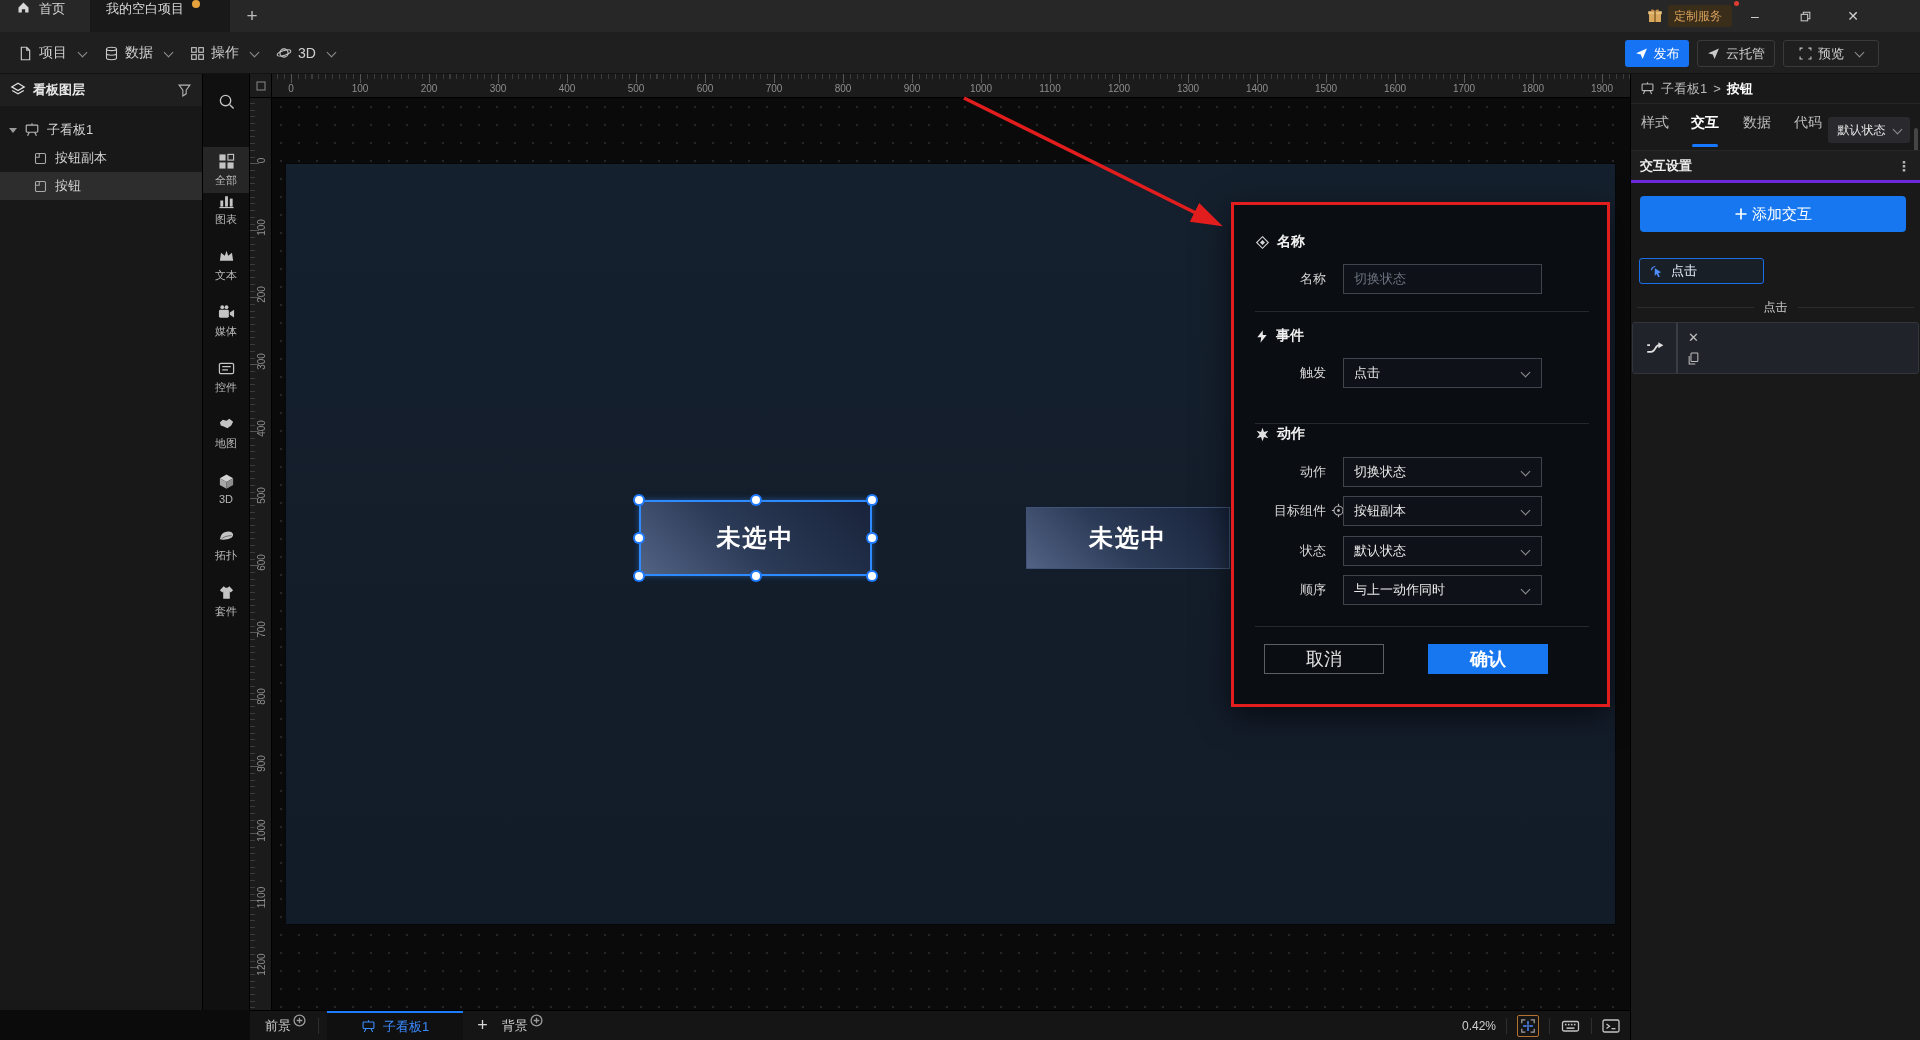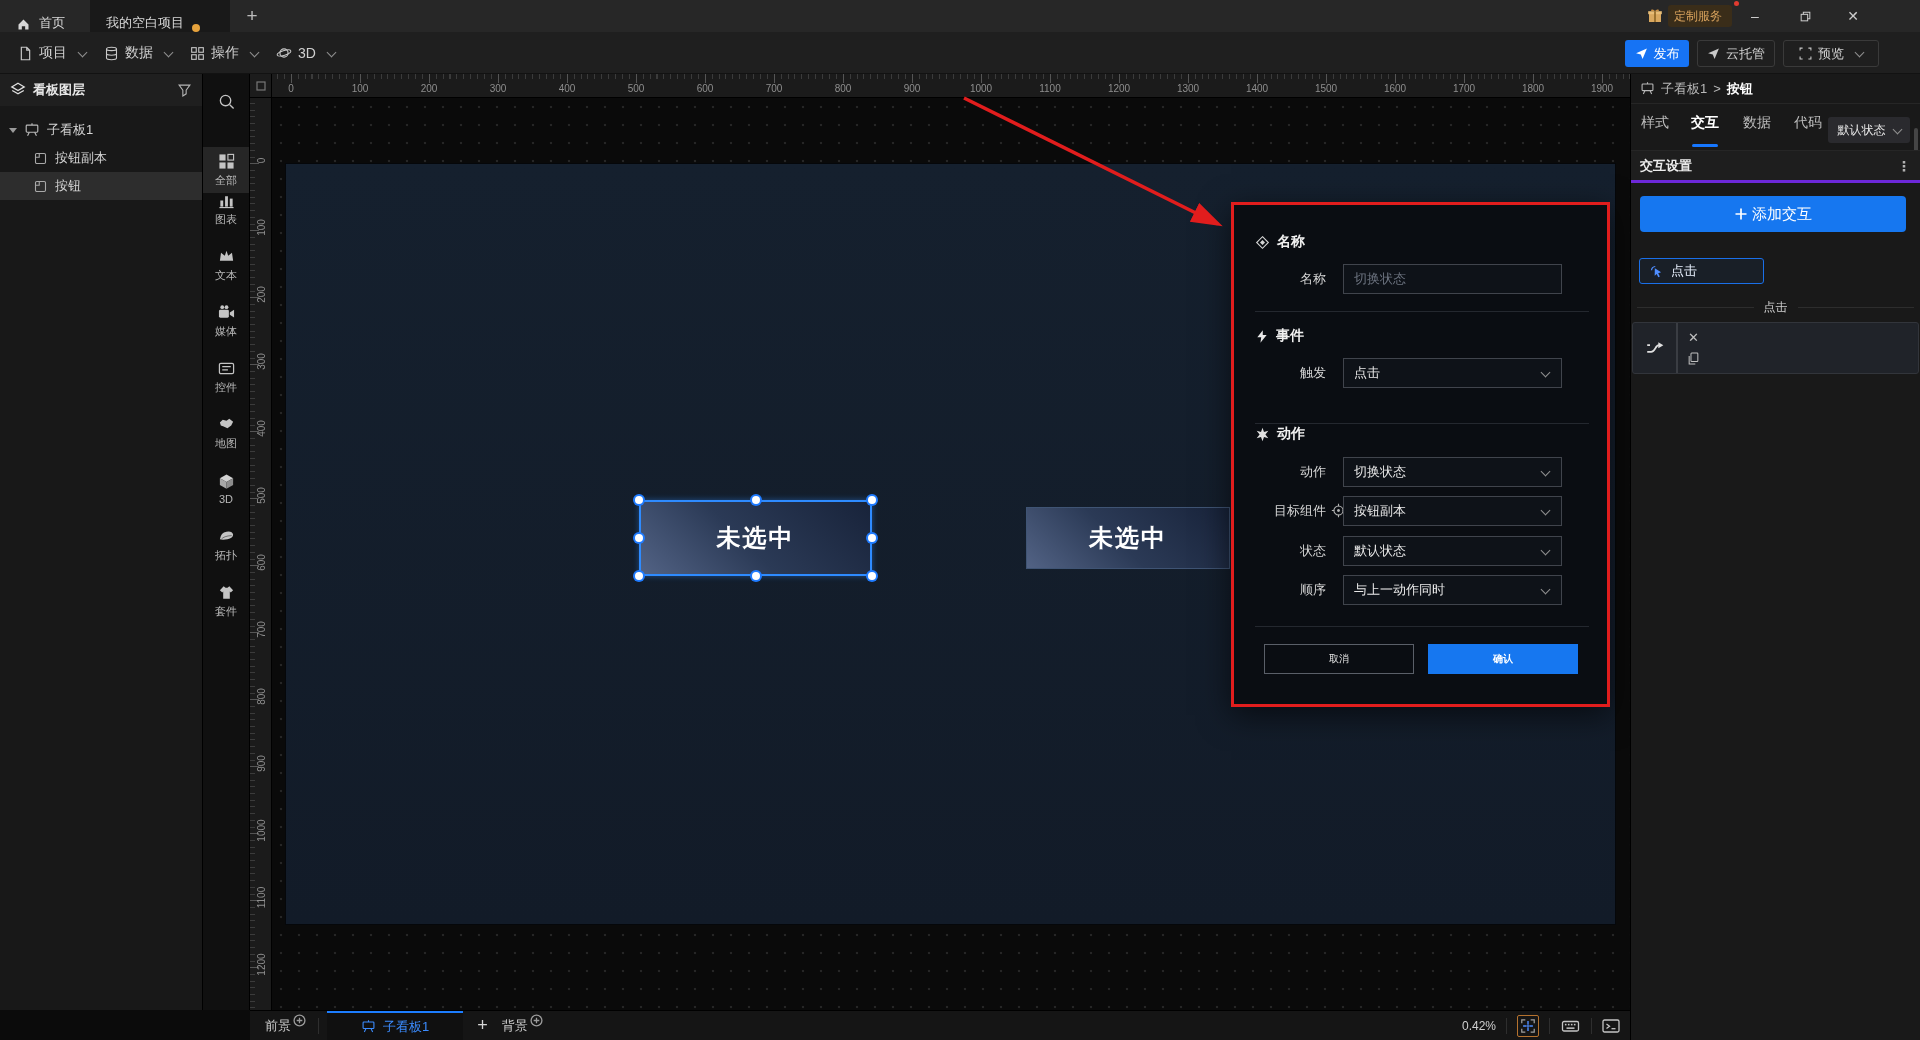--- a/index.html
+++ b/index.html
@@ -3,21 +3,21 @@
 <meta charset="utf-8">
 <style>
   *{margin:0;padding:0;box-sizing:border-box;}
   html,body{width:1920px;height:1040px;overflow:hidden;background:#0b0b0b;
     font-family:"Liberation Sans","DejaVu Sans",sans-serif;color:#ccc;-webkit-font-smoothing:antialiased;}
   .abs{position:absolute;}
   svg{display:block;}
   .chev{display:inline-block;width:7px;height:7px;border-right:1.6px solid #909090;border-bottom:1.6px solid #909090;transform:rotate(45deg);margin-left:6px;margin-bottom:2px;}
   
   #titlebar{left:0;top:0;width:1920px;height:32px;background:#272727;}
-  .tab{height:32px;display:flex;align-items:flex-end;gap:8px;padding:0 16px;font-size:13px;color:#d8d8d8;position:absolute;top:0;}
+  .tab{height:32px;display:flex;align-items:flex-start;gap:8px;padding:0 16px;font-size:13px;color:#d8d8d8;position:absolute;top:0;}
   #home-tab{left:0;width:90px;}
   #project-tab{left:90px;width:140px;background:#191919;}
   .dot{width:8px;height:8px;border-radius:50%;background:#e6a23c;}
   #tab-plus{left:236px;top:0;width:32px;height:32px;color:#bbb;font-size:19px;display:flex;align-items:center;justify-content:center;}
   .win-ctl{top:0;width:34px;height:32px;display:flex;align-items:center;justify-content:center;color:#ccc;font-size:14px;}
   #svc-badge{left:1668px;top:5px;height:22px;background:#3a2d19;border-radius:3px;display:flex;align-items:center;padding:0 10px 0 6px;gap:5px;}
   #svc-badge .txt{font-size:12px;color:#d8a25d;position:relative;}
   #svc-badge .sup{position:absolute;right:-7px;top:-4px;width:5px;height:5px;border-radius:50%;background:#e03b30;}
   
   #menubar{left:0;top:32px;width:1920px;height:42px;background:#1f1f1f;border-bottom:1px solid #121212;}
@@ -55,25 +55,25 @@
   #artboard{left:13px;top:65px;width:1331px;height:762px;background:linear-gradient(180deg,#15202e 0%,#121b28 100%);border:1px solid #05070a;}
   .cv-btn{position:absolute;display:flex;align-items:center;justify-content:center;color:#fff;font-size:24px;font-weight:bold;letter-spacing:2px;
     background:linear-gradient(45deg,#5f7094 -15%,#2b3a56 45%,#18233a 100%);border:1px solid #3f5474;}
   #cv-btn-1{left:367px;top:402px;width:233px;height:76px;border:2px solid #2e8bff;box-shadow:0 0 6px rgba(46,139,255,.45);}
   #cv-btn-2{left:754px;top:409px;width:204px;height:62px;}
   .hdl{position:absolute;width:8px;height:8px;border-radius:50%;background:#fff;box-shadow:0 0 0 2px #1f7bff;}
   
   #dialog{left:959px;top:104px;width:379px;height:505px;background:#0a0d12;border:3px solid #e11d1d;box-shadow:0 8px 30px rgba(0,0,0,.6);}
   .dlg-sec{position:absolute;left:21px;height:18px;display:flex;align-items:center;gap:7px;font-size:14px;font-weight:bold;color:#f0f0f0;}
   .dlg-label{position:absolute;left:21px;width:71px;text-align:right;font-size:13px;color:#d5d5d5;line-height:30px;}
-  .dlg-ctl{position:absolute;left:109px;width:219px;height:30px;border:1px solid #40444c;background:#0e1218;display:flex;align-items:center;padding:0 10px;font-size:13px;color:#e8e8e8;}
+  .dlg-ctl{position:absolute;left:109px;width:199px;height:30px;border:1px solid #40444c;background:#0e1218;display:flex;align-items:center;padding:0 10px;font-size:13px;color:#e8e8e8;}
   .dlg-ctl .ph{color:#6d7480;}
   .dlg-ctl .chev{position:absolute;right:12px;}
   .dlg-div{position:absolute;left:21px;width:334px;height:1px;background:#24282f;}
-  .dlg-btn{position:absolute;height:30px;width:150px;display:flex;align-items:center;justify-content:center;font-size:10px;}
+  .dlg-btn{position:absolute;height:30px;width:120px;display:flex;align-items:center;justify-content:center;font-size:18px;}
   #dlg-cancel{left:30px;top:439px;border:1px solid #5a5f68;color:#e0e0e0;}
   #dlg-confirm{left:194px;top:439px;background:#1677f0;color:#fff;font-weight:bold;}
   
   #bottombar{left:0;top:936px;width:1380px;height:30px;background:#151515;border-top:1px solid #000;display:flex;align-items:center;}
   .bb-sep{width:1px;height:16px;background:#2e2e2e;}
   #bb-tab-active{height:30px;display:flex;align-items:center;gap:7px;padding:0 34px;border-top:2px solid #1c7dff;background:#101010;color:#3b8cff;font-size:13px;}
   .bb-txt{font-size:13px;color:#c9c9c9;}
   .bb-plus-circ{margin:-10px 0 0 2px;}
   
   #right-panel{left:1630px;top:74px;width:290px;height:966px;background:#191919;border-left:1px solid #000;}

